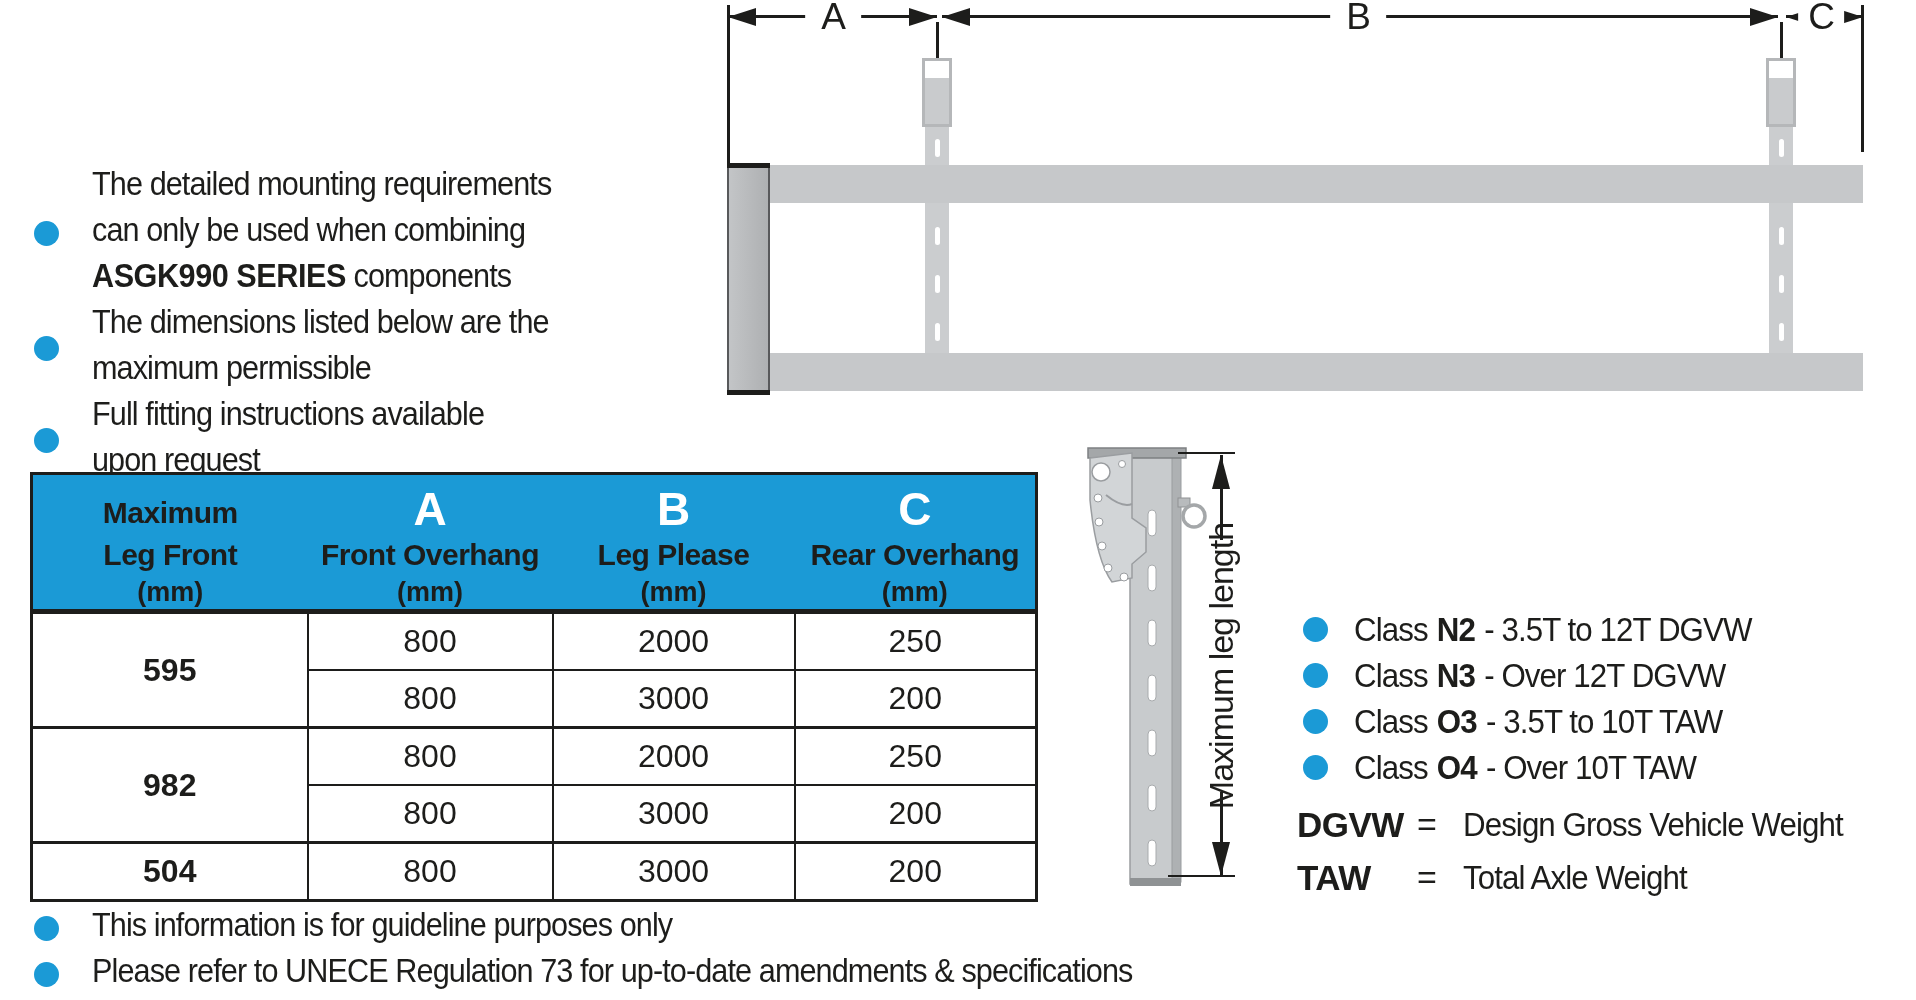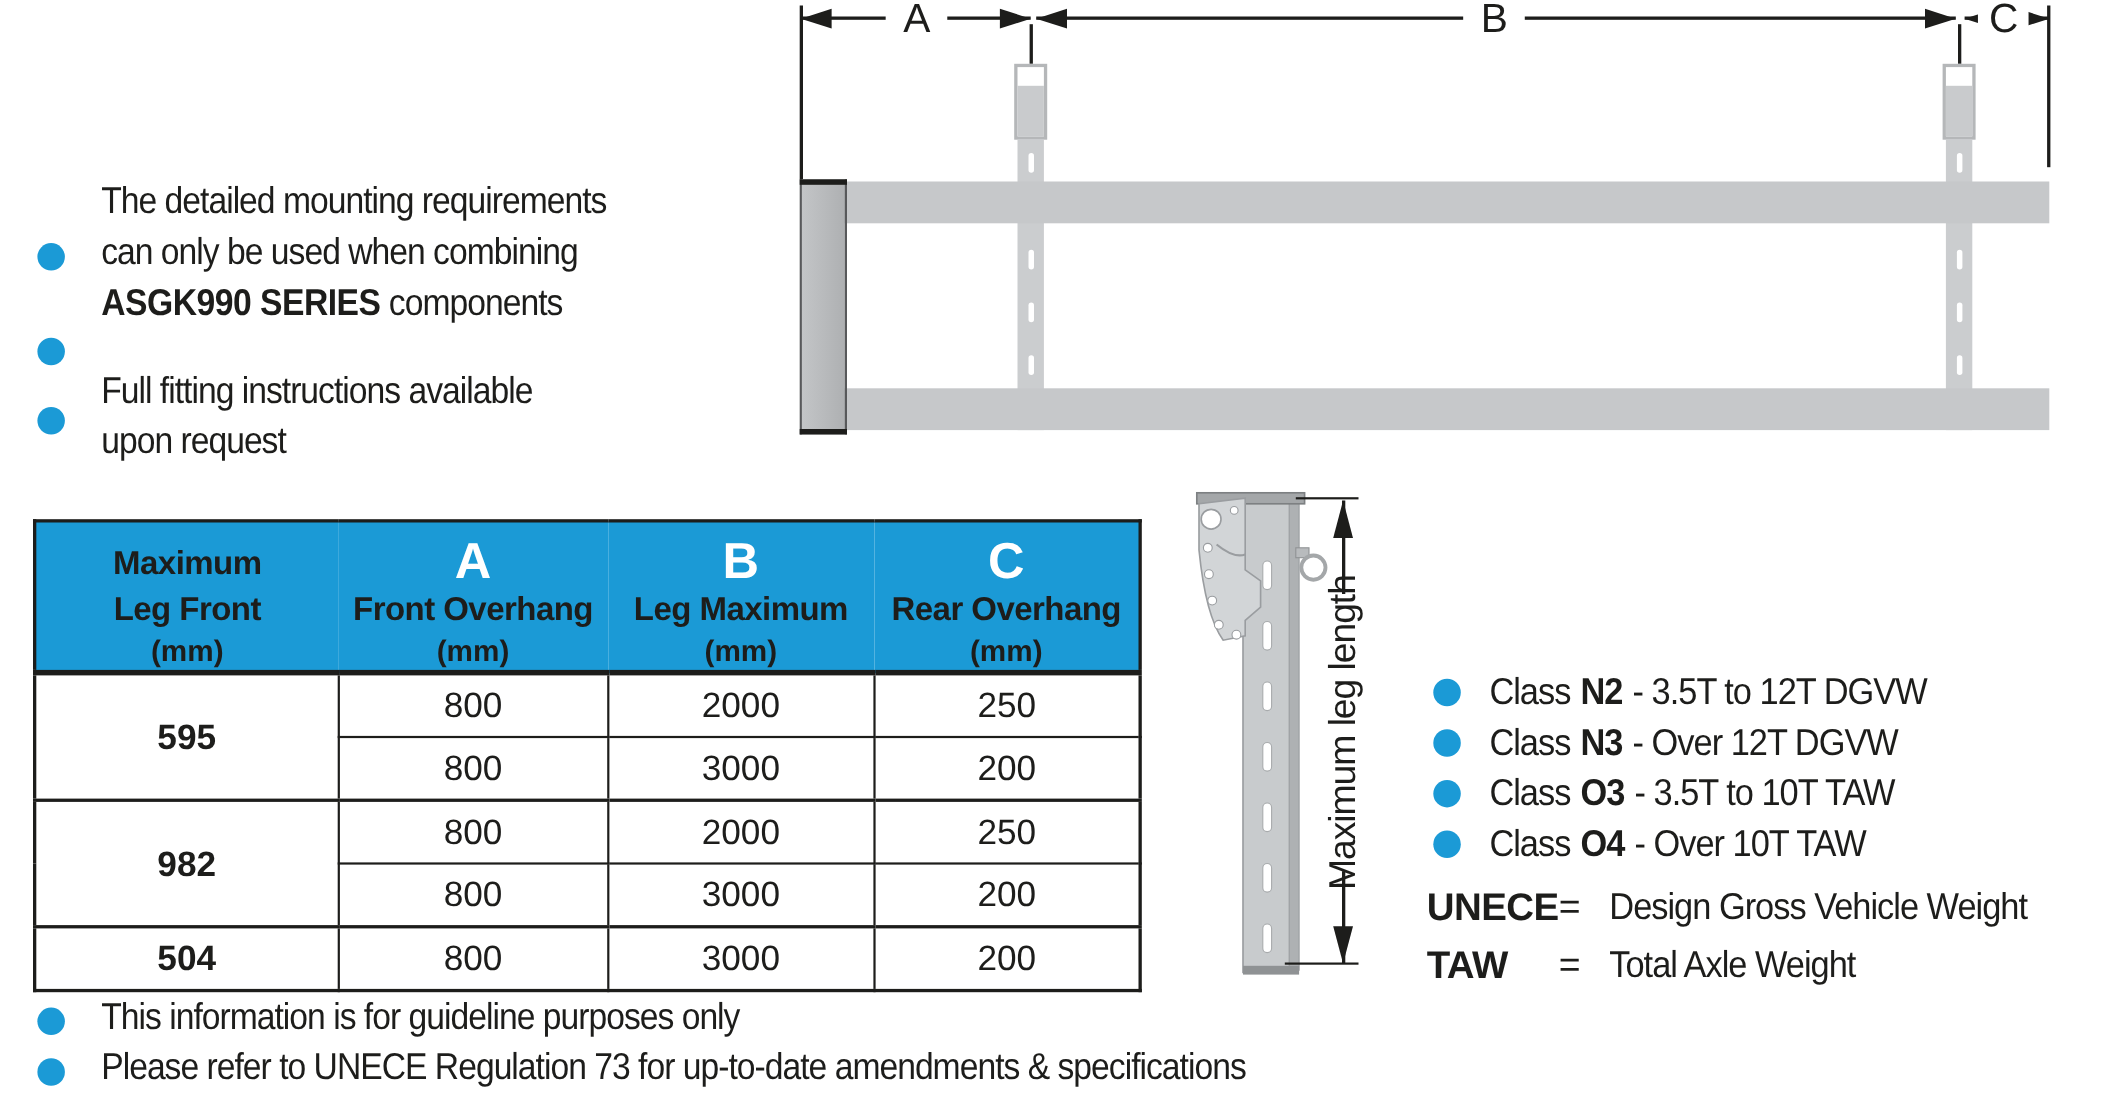--- a/index.html
+++ b/index.html
@@ -79,20 +79,24 @@
   <div class="b-row">
     <span class="dot"></span>
     <div class="b-text">
       <span class="line">The detailed mounting requirements</span>
       <span class="line">can only be used when combining</span>
       <span class="line"><b>ASGK990 SERIES</b><span> components</span></span>
     </div>
   </div>
   <div class="b-row">
     <span class="dot"></span>
+    <div class="b-text">
+      <span class="line">The dimensions listed below are the</span>
+      <span class="line">maximum permissible</span>
+    </div>
   </div>
   <div class="b-row">
     <span class="dot"></span>
     <div class="b-text">
       <span class="line">Full fitting instructions available</span>
       <span class="line">upon request</span>
     </div>
   </div>
 </div>
 
@@ -162,21 +166,21 @@
       <th>
         <div class="hcell">
           <span class="h-letter">A</span>
           <span class="h-title">Front Overhang</span>
           <span class="h-unit">(mm)</span>
         </div>
       </th>
       <th>
         <div class="hcell">
           <span class="h-letter">B</span>
-          <span class="h-title">Leg Maximum</span>
+          <span class="h-title">Leg Please</span>
           <span class="h-unit">(mm)</span>
         </div>
       </th>
       <th>
         <div class="hcell">
           <span class="h-letter">C</span>
           <span class="h-title">Rear Overhang</span>
           <span class="h-unit">(mm)</span>
         </div>
       </th>
@@ -266,21 +270,21 @@
     <span class="cls-text"><span>Class</span><span class="cls-code">O3</span><span>- 3.5T to 10T TAW</span></span>
   </div>
   <div class="cls-row">
     <span class="dot"></span>
     <span class="cls-text"><span>Class</span><span class="cls-code">O4</span><span>- Over 10T TAW</span></span>
   </div>
 </div>
 
 <div class="abs" style="left:1297px;top:798px;">
   <div class="def-row">
-    <span class="def-abbr">UNECE</span>
+    <span class="def-abbr">DGVW</span>
     <span class="def-eq">=</span>
     <span class="def-full">Design Gross Vehicle Weight</span>
   </div>
   <div class="def-row">
     <span class="def-abbr">TAW</span>
     <span class="def-eq">=</span>
     <span class="def-full">Total Axle Weight</span>
   </div>
 </div>
 

